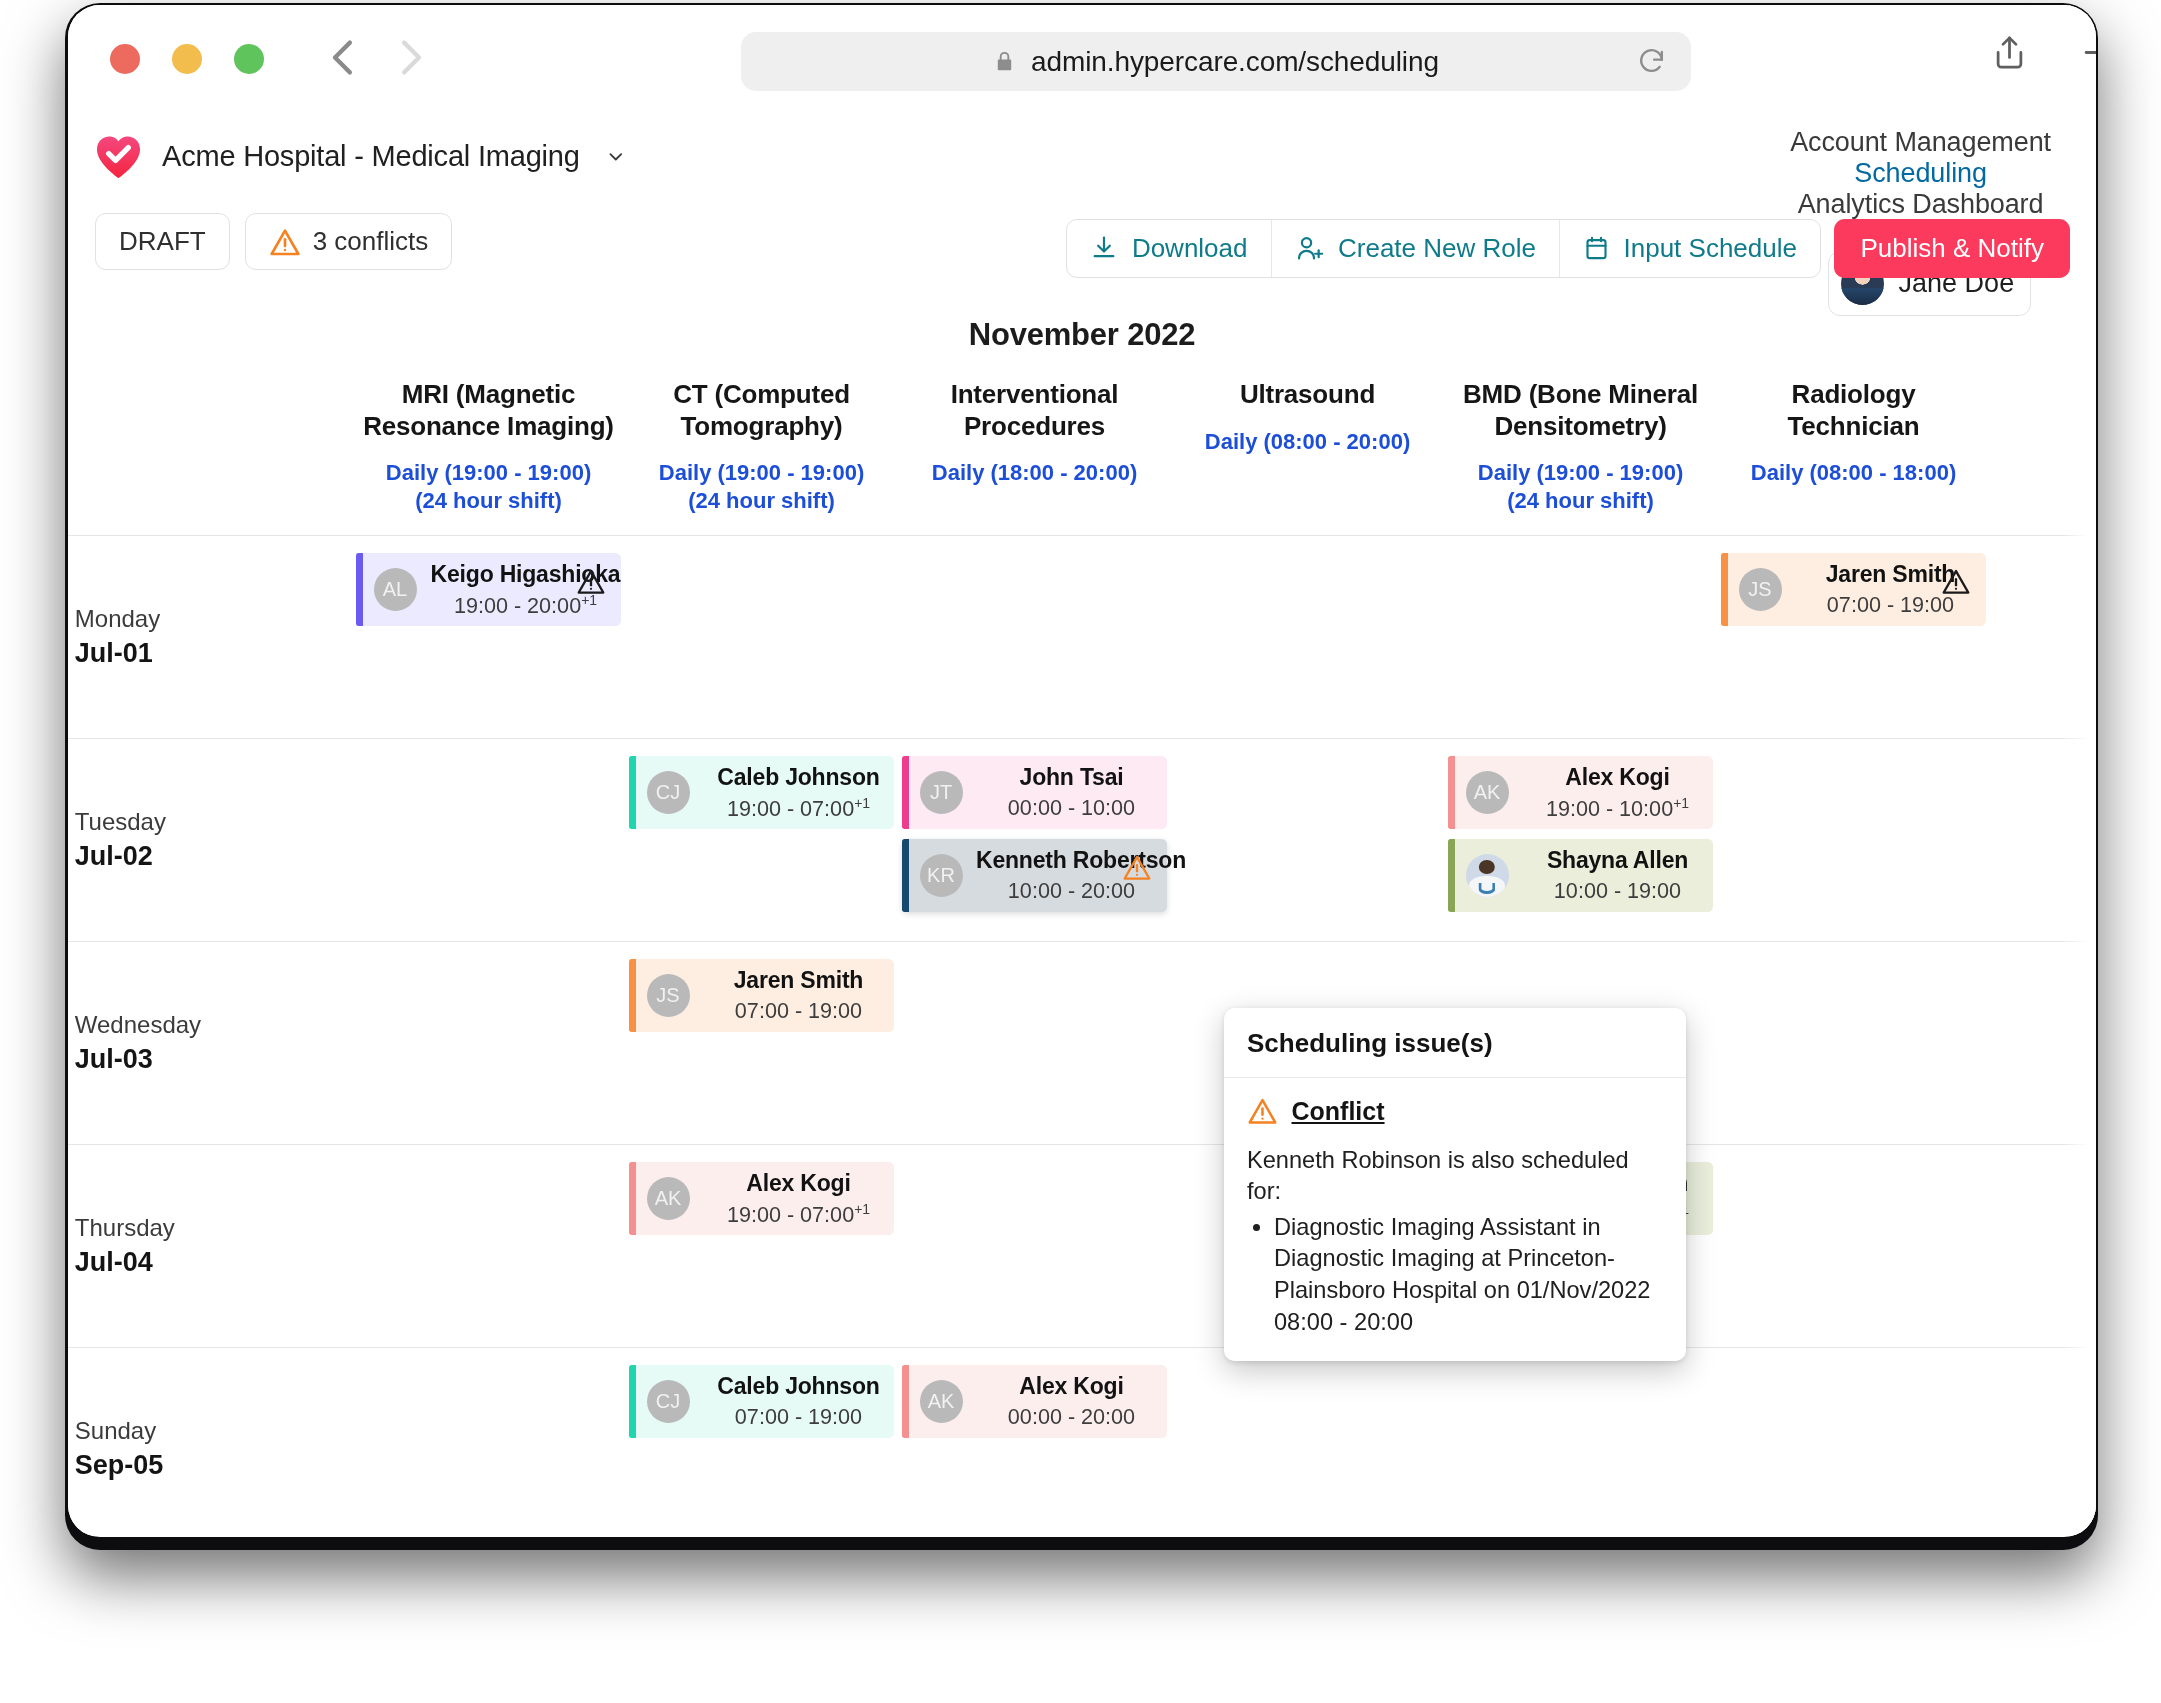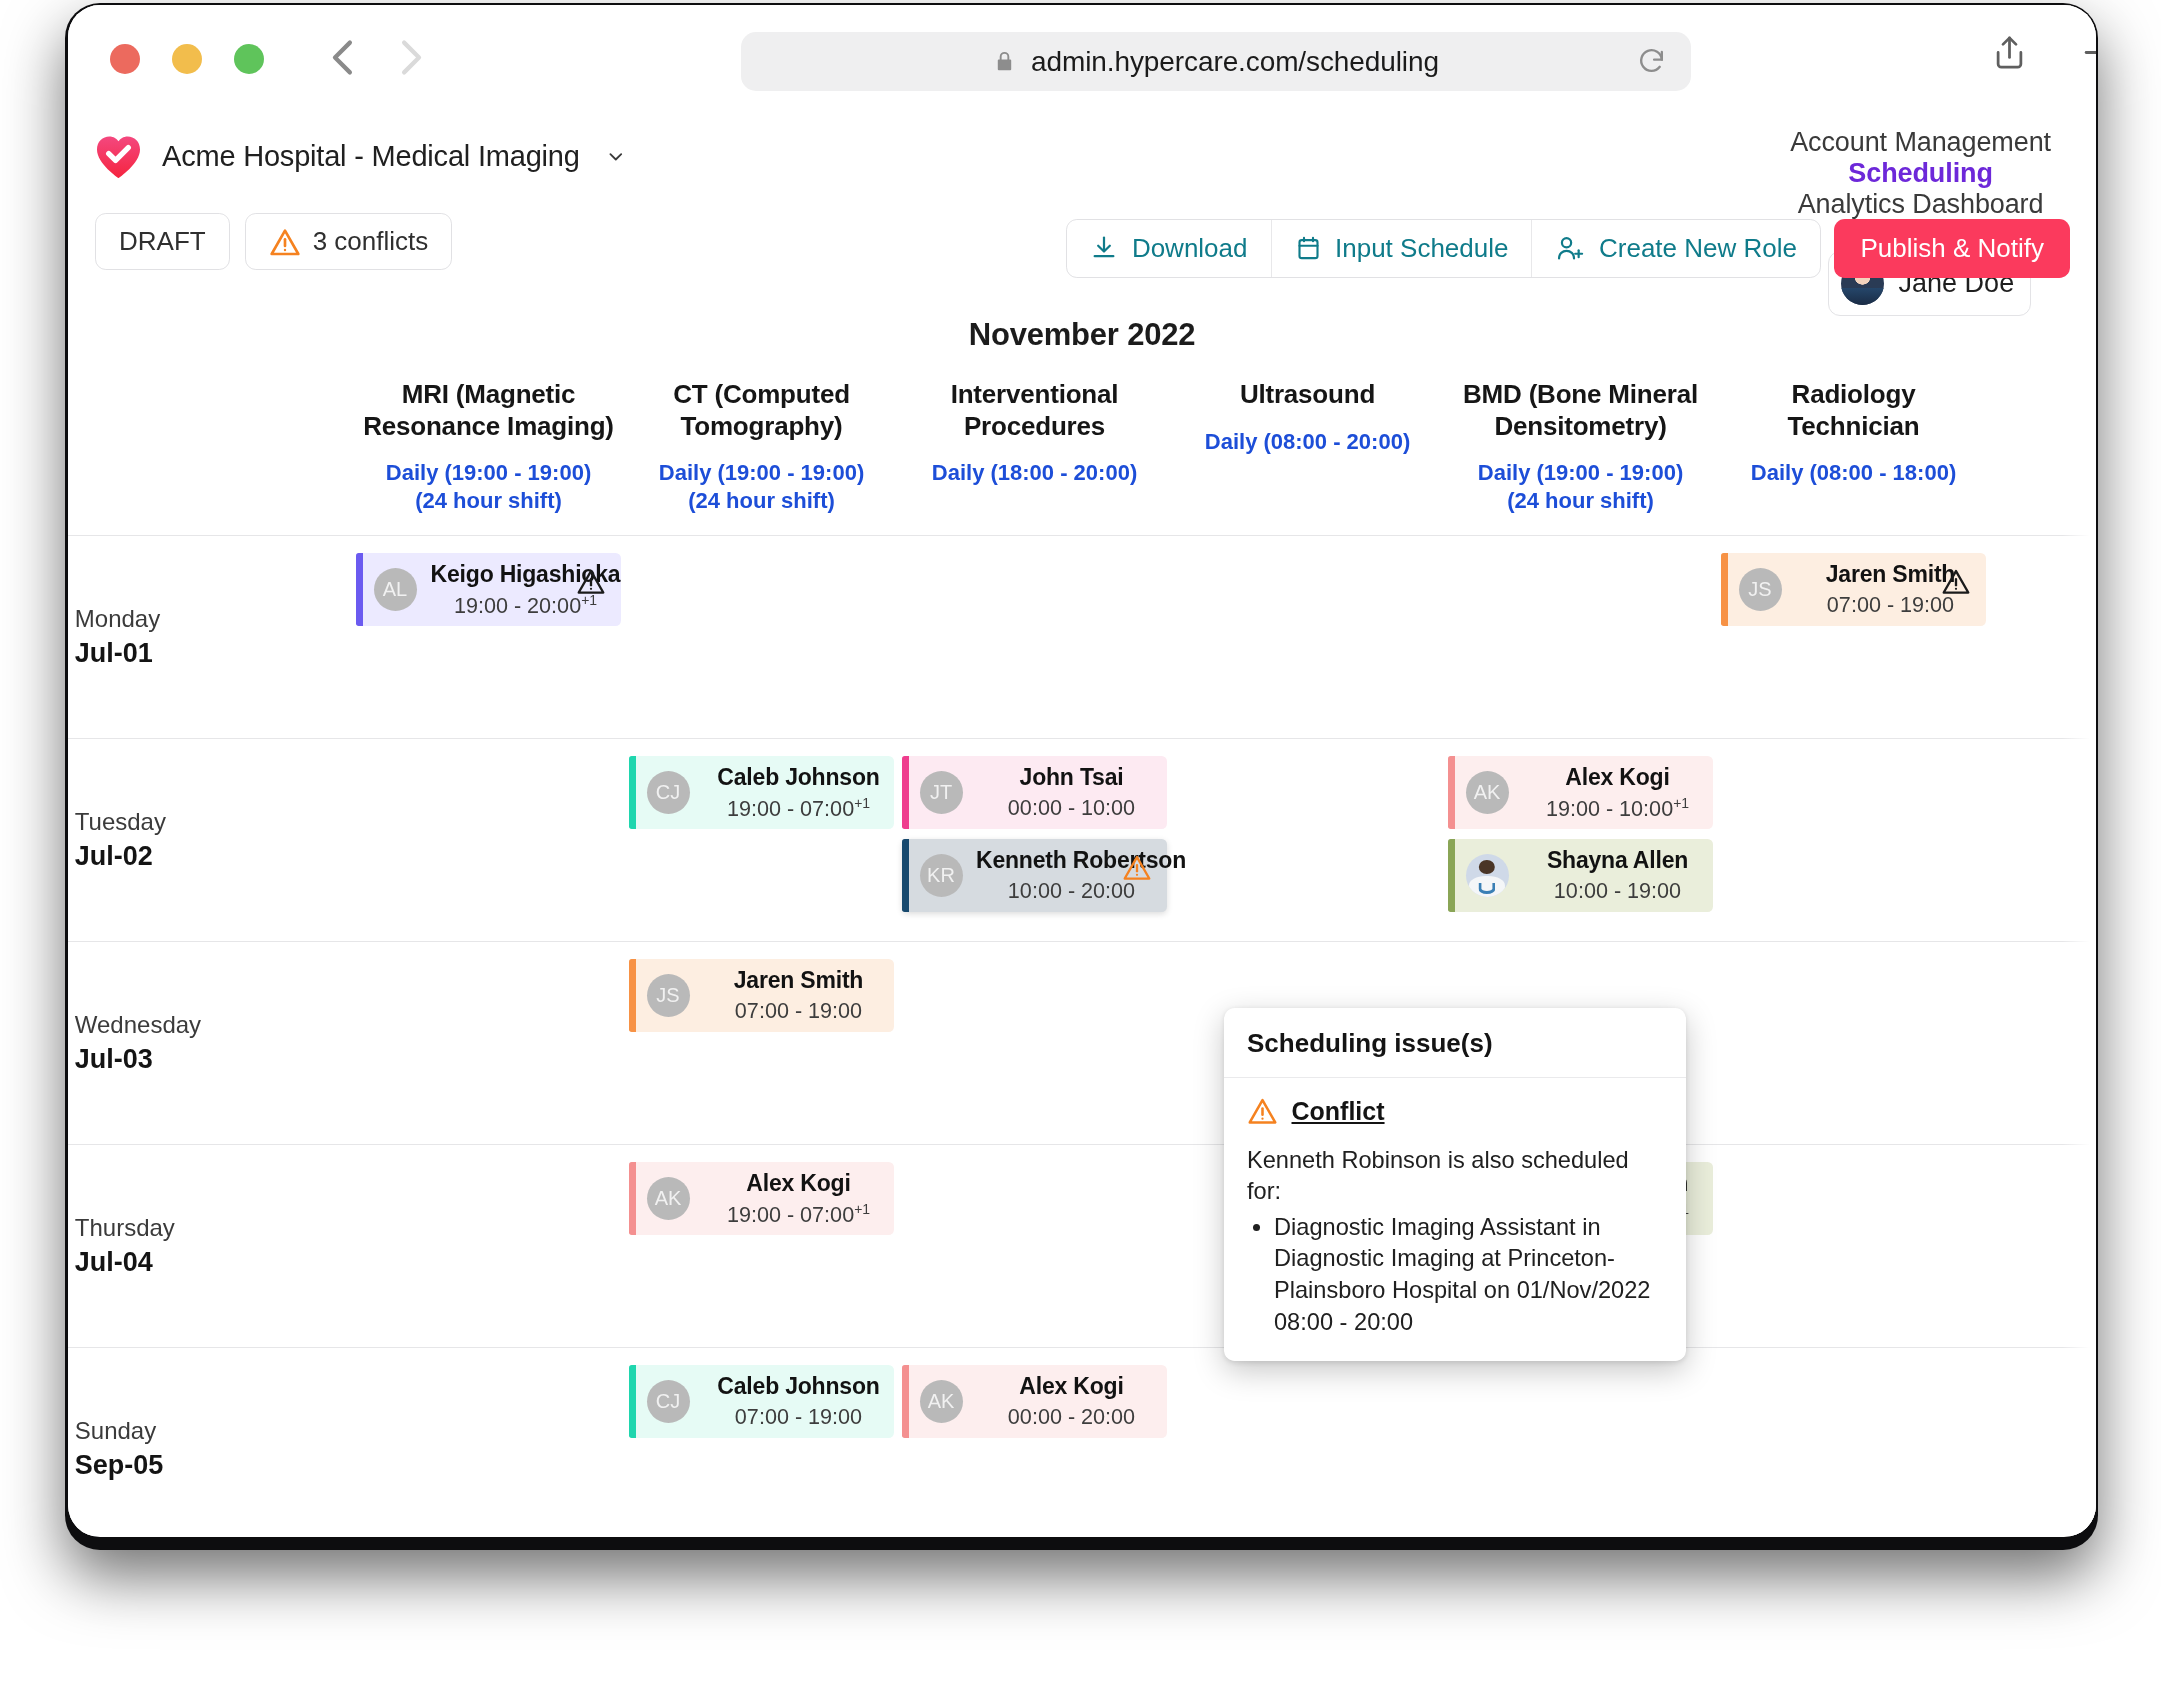--- a/index.html
+++ b/index.html
@@ -68,21 +68,21 @@
   .brandchev{ width:21.6px; height:21.6px; margin-left:5.4px; display:block; }
 
   .topnav{
     position:absolute; right:26px; top:9px;
     display:flex; align-items:center; gap:0;flex-direction:column;
   }
   .navlink{
     font-size:27px; color:#3a3a3a; padding:0 19px; white-space:nowrap;
     letter-spacing:-0.1px;
   }
-  .navlink.active{ color:#6d28d9; font-weight:700; }
+  .navlink.active{ color:#0369a1; font-weight:400; }
   .userchip{
     margin-left:17.6px; height:65px; border:1.4px solid #e3e3e6; border-radius:12px;
     display:flex; align-items:center; gap:15px; padding:0 16px 0 12px; background:#fff;
   }
   .avatar-photo{
     width:43px; height:43px; border-radius:50%;
     background:
       radial-gradient(circle at 50% 34%, #f3d3bd 0 22%, transparent 23%),
       linear-gradient(180deg,#2a3b55 0 100%),
       radial-gradient(circle at 50% 10%, #d23b3b 0 60%, transparent 61%);
@@ -335,39 +335,39 @@
                 <svg width="28" height="28" viewBox="0 0 24 24" fill="none" stroke="#0f7b8a" stroke-width="1.9" stroke-linecap="round" stroke-linejoin="round">
                     <path d="M12 3v11"></path>
                     <polyline points="7 10 12 15 17 10"></polyline>
                     <path d="M4 19h16"></path>
                   </svg>
               </span>
               <span>Download</span>
             </div>
             <div class="gbtn">
               <span>
+                <svg width="30" height="28" viewBox="0 0 26 24" fill="none" stroke="#0f7b8a" stroke-width="1.9" stroke-linecap="round" stroke-linejoin="round">
+                    <circle cx="10" cy="7.5" r="4"></circle>
+                    <path d="M3.5 21c0-4 3-6.5 6.5-6.5s6.5 2.5 6.5 6.5"></path>
+                    <line x1="20.5" y1="14" x2="20.5" y2="20"></line>
+                    <line x1="17.5" y1="17" x2="23.5" y2="17"></line>
+                  </svg>
+              </span>
+              <span>Create New Role</span>
+            </div>
+            <div class="gbtn">
+              <span>
                 <svg width="27" height="28" viewBox="0 0 24 24" fill="none" stroke="#0f7b8a" stroke-width="1.9" stroke-linecap="round" stroke-linejoin="round">
                     <rect x="4" y="5" width="16" height="16" rx="2"></rect>
                     <line x1="4" y1="10" x2="20" y2="10"></line>
                     <line x1="8" y1="3" x2="8" y2="6"></line>
                     <line x1="16" y1="3" x2="16" y2="6"></line>
                   </svg>
               </span>
               <span>Input Schedule</span>
-            </div>
-            <div class="gbtn">
-              <span>
-                <svg width="30" height="28" viewBox="0 0 26 24" fill="none" stroke="#0f7b8a" stroke-width="1.9" stroke-linecap="round" stroke-linejoin="round">
-                    <circle cx="10" cy="7.5" r="4"></circle>
-                    <path d="M3.5 21c0-4 3-6.5 6.5-6.5s6.5 2.5 6.5 6.5"></path>
-                    <line x1="20.5" y1="14" x2="20.5" y2="20"></line>
-                    <line x1="17.5" y1="17" x2="23.5" y2="17"></line>
-                  </svg>
-              </span>
-              <span>Create New Role</span>
             </div>
           </div>
           <div class="publish">
             <span>Publish &amp; Notify</span>
           </div>
         </div>
       </div>
 
       <div class="month">November 2022</div>
 

